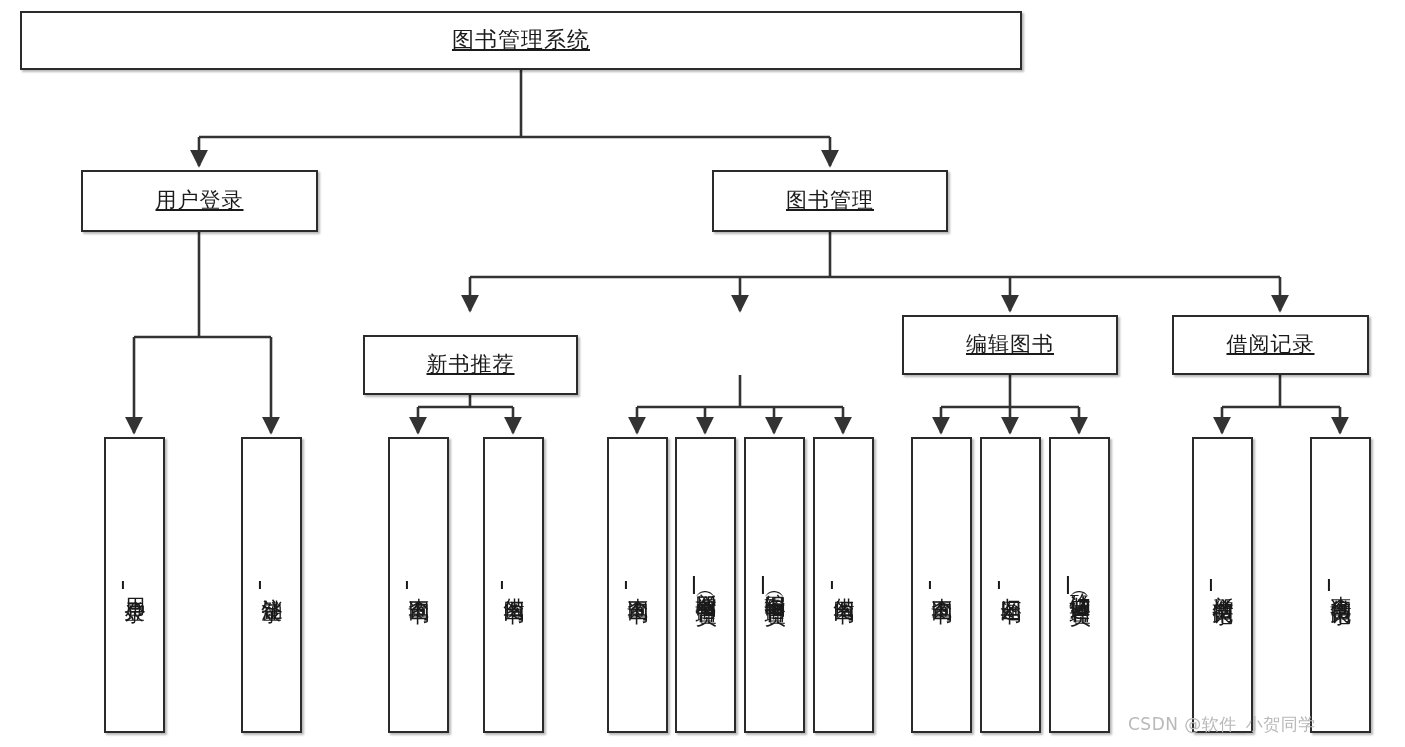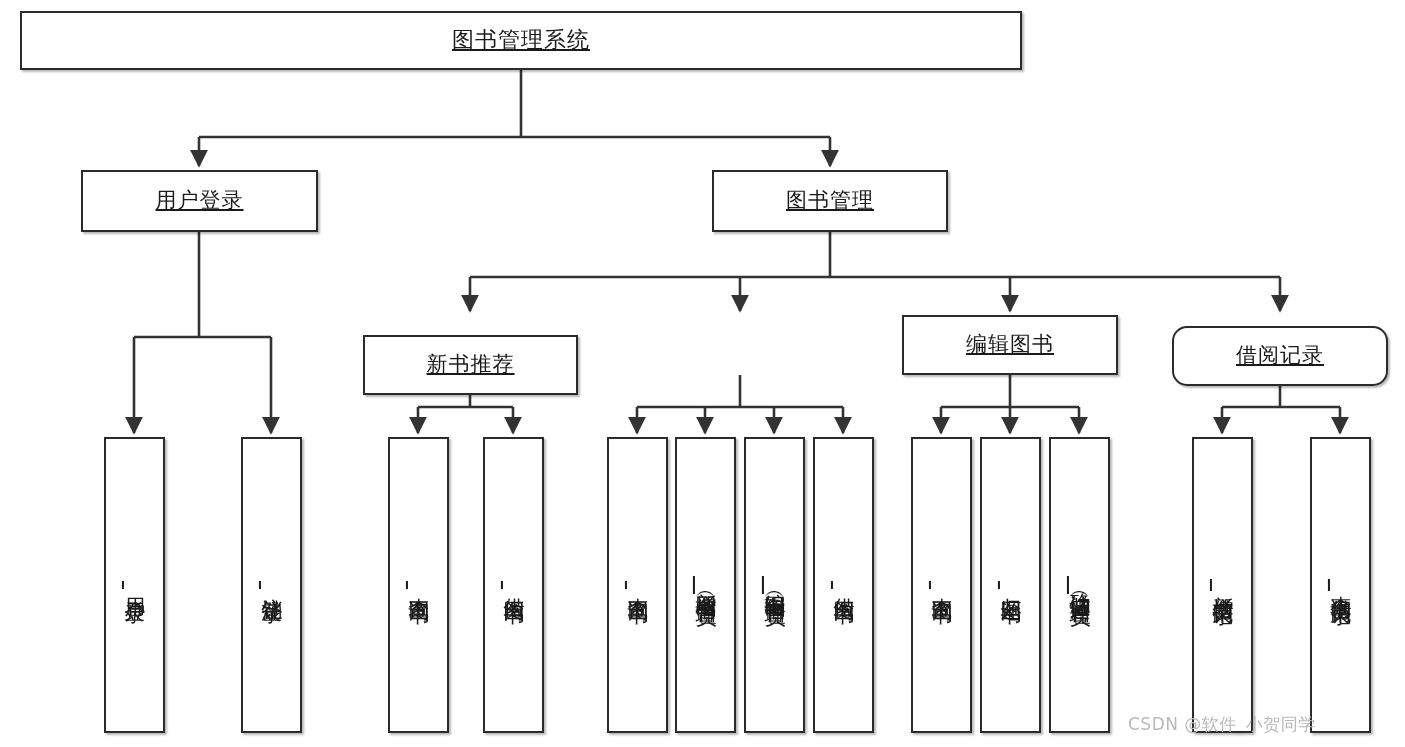--- a/index.html
+++ b/index.html
@@ -141,21 +141,21 @@
 
   <div class="node horizontal" style="left:363px; top:315px; width:215px; height:60px;margin-top:20px;">
     <span class="node-label">新书推荐</span>
   </div>
 
 
   <div class="node horizontal" style="left:902px; top:315px; width:216px; height:60px;">
     <span class="node-label">编辑图书</span>
   </div>
 
-  <div class="node horizontal" style="left:1172px; top:326px; width:216px; height:60px;border-radius:15px;">
+  <div class="node horizontal" style="left:1172px; top:315px; width:197px; height:60px;">
     <span class="node-label">借阅记录</span>
   </div>
 
   <div class="node vertical" style="left:104px; top:437px; width:61px; height:296px;">
     <span class="node-label">用户登录</span>
   </div>
 
   <div class="node vertical" style="left:241px; top:437px; width:61px; height:296px;">
     <span class="node-label">注销登录</span>
   </div>

